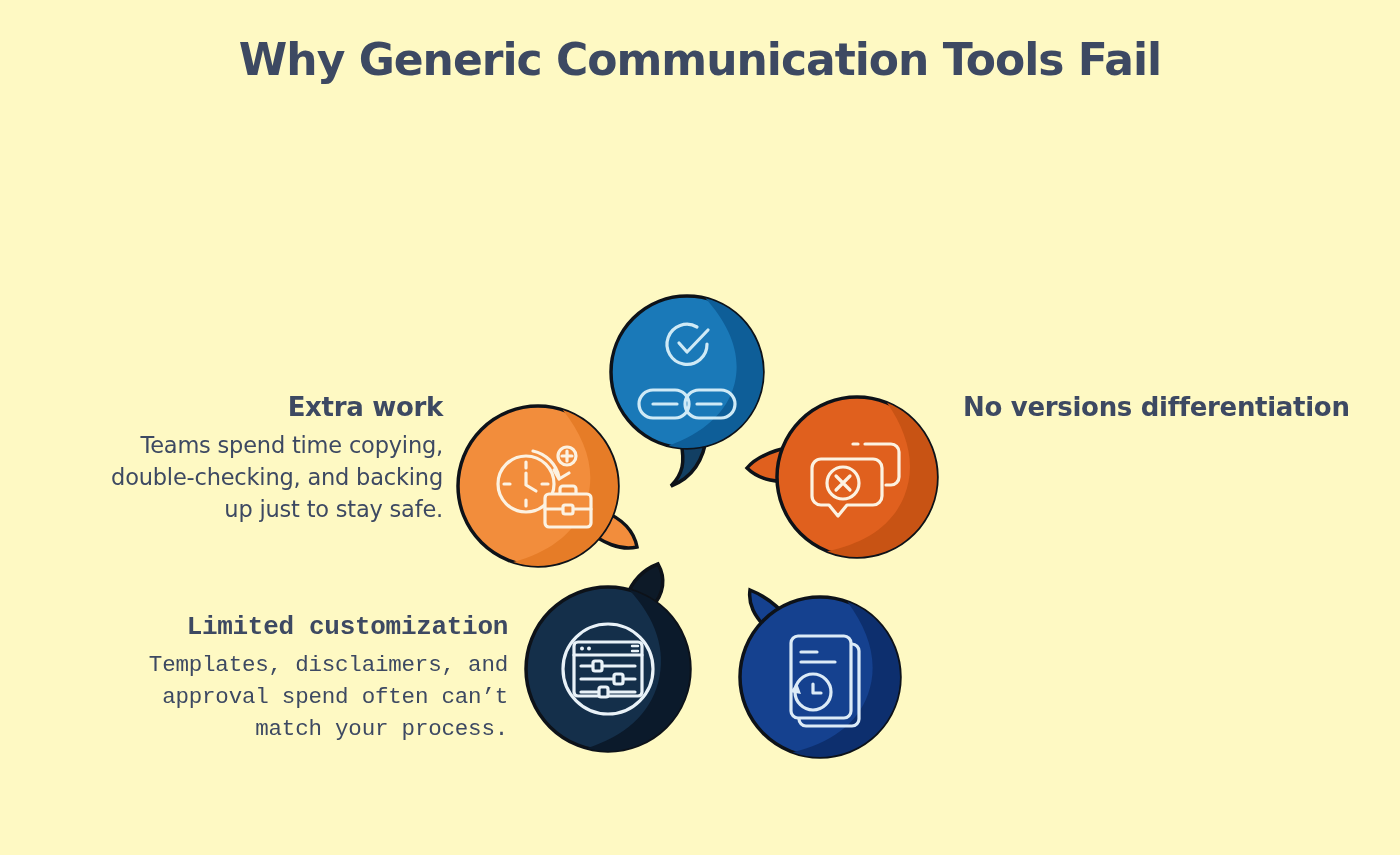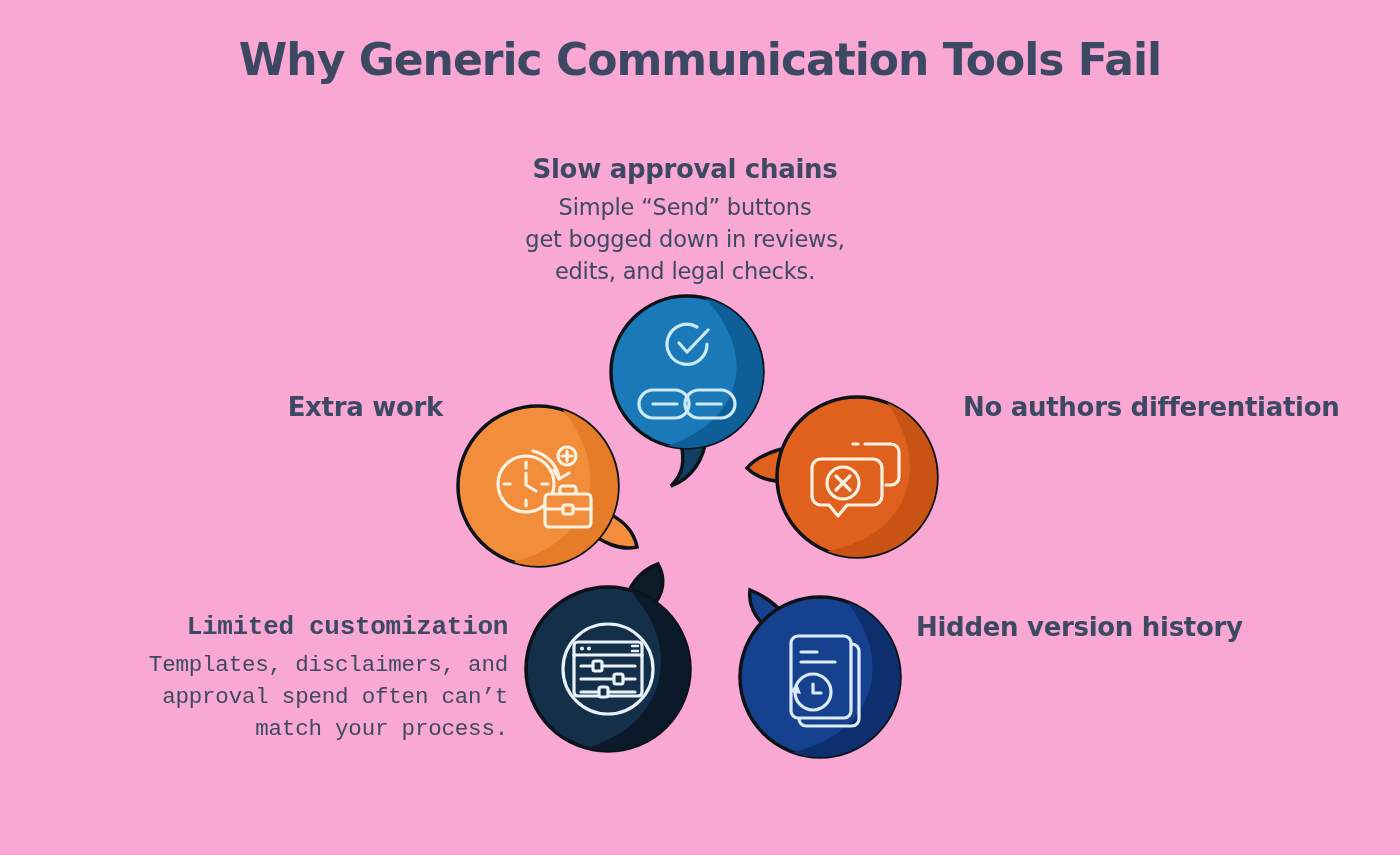--- a/index.html
+++ b/index.html
@@ -1,17 +1,17 @@
 <!DOCTYPE html>
 <html><head>
 <meta charset="utf-8">
 <style>
   html,body { margin:0; padding:0; background:#ffffff; }
   .canvas {
-    position:relative; width:1400px; height:855px; background:#f9a8d4;
+    position:relative; width:1400px; height:855px; background:#fef9c3;
     overflow:hidden; font-family:"DejaVu Sans", sans-serif;
     color: var(--text-color, #3d4962);
   }
   .title {
     position:absolute; top:34px; left:0; width:100%;
     text-align:center; font-size:44px; font-weight:bold; letter-spacing:-1px;
     margin:0;
   }
   .caption { position:absolute; }
   .caption .cap-h { font-size:26px; font-weight:bold; margin:0 0 8px 0; letter-spacing:-0.3px; }
@@ -22,44 +22,40 @@
   .bubble { position:absolute; }
   .icon-stroke { fill:none; stroke-width:3.2; stroke-linecap:round; stroke-linejoin:round; }
 </style>
 </head>
 <body style="--text-color: #3d4962;">
 
 <div class="canvas">
 
   <h1 class="title">Why Generic Communication Tools Fail</h1>
 
-  <div class="caption cap-center" style="left:455px; top:154px; width:460px;">
-    <div class="cap-h">Slow approval chains</div>
-    <div class="cap-b">Simple “Send” buttons
-get bogged down in reviews,
-edits, and legal checks.</div>
-  </div>
 
   <div class="caption cap-right" style="left:23px; top:392px; width:420px;">
     <div class="cap-h">Extra work</div>
+    <div class="cap-b">Teams spend time copying,
+double-checking, and backing
+up just to stay safe.</div>
   </div>
 
   <div class="caption cap-left" style="left:963px; top:392px; width:430px;">
-    <div class="cap-h">No authors differentiation</div>
+    <div class="cap-h">No versions differentiation</div>
   </div>
 
   <div class="caption cap-right" style="left:68px; top:612px; width:440px;font-family:Liberation Mono, monospace;">
     <div class="cap-h">Limited customization</div>
     <div class="cap-b">Templates, disclaimers, and
 approval spend often can’t
 match your process.</div>
   </div>
 
   <div class="caption cap-left" style="left:916px; top:612px; width:430px;">
-    <div class="cap-h">Hidden version history</div>
   </div>
 
   <svg class="bubble" style="left:577px; top:280px;" width="225" height="250" viewBox="0 0 225 250">
     <path d="M104 163 C108 182 106 194 94 206 C115 198 127 180 130 154 Z" stroke-width="3.5" fill="#123f63" stroke="#0d1219"></path>
     <circle cx="110" cy="92" r="76" stroke-width="3.5" fill="#1a79b8" stroke="#0d1219"></circle>
     <path transform="rotate(14 110 92)" d="M110 16 C152 16 186 50 186 92 C186 134 152 168 110 168 C140 148 159 122 159 92 C159 62 140 36 110 16 Z" fill="#0e5e98"></path>
     <g class="icon-stroke" stroke="#cfeaf6">
       <path d="M120 47 A20 20 0 1 0 130 64"></path>
       <path d="M102 63 l8 9 l21 -22"></path>
       <rect x="62" y="110" width="50" height="28" rx="14"></rect>

